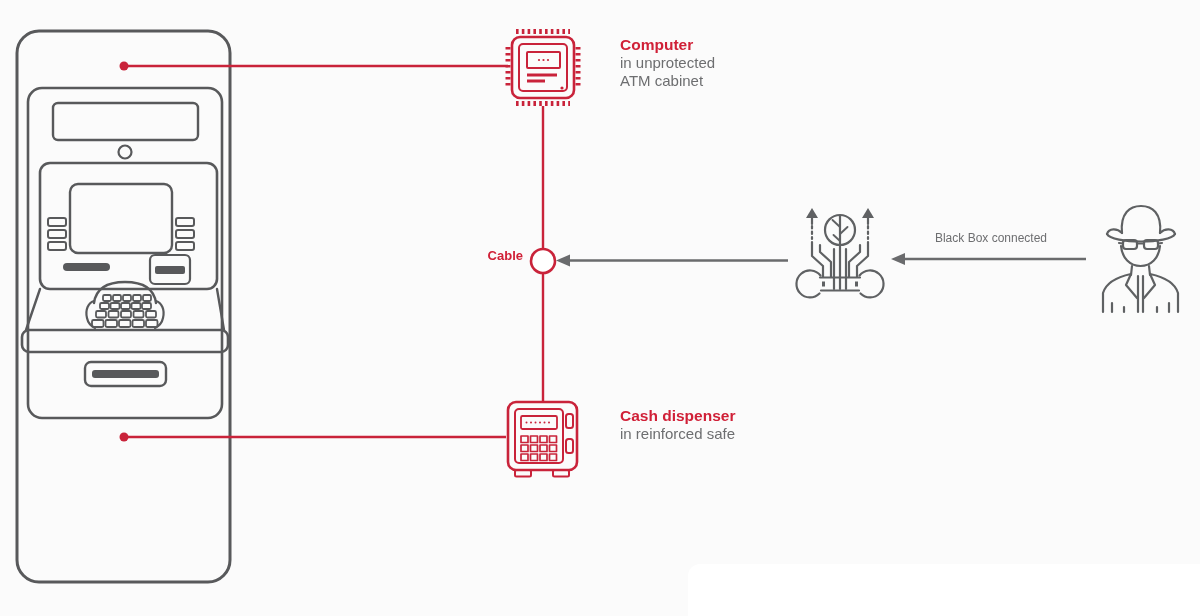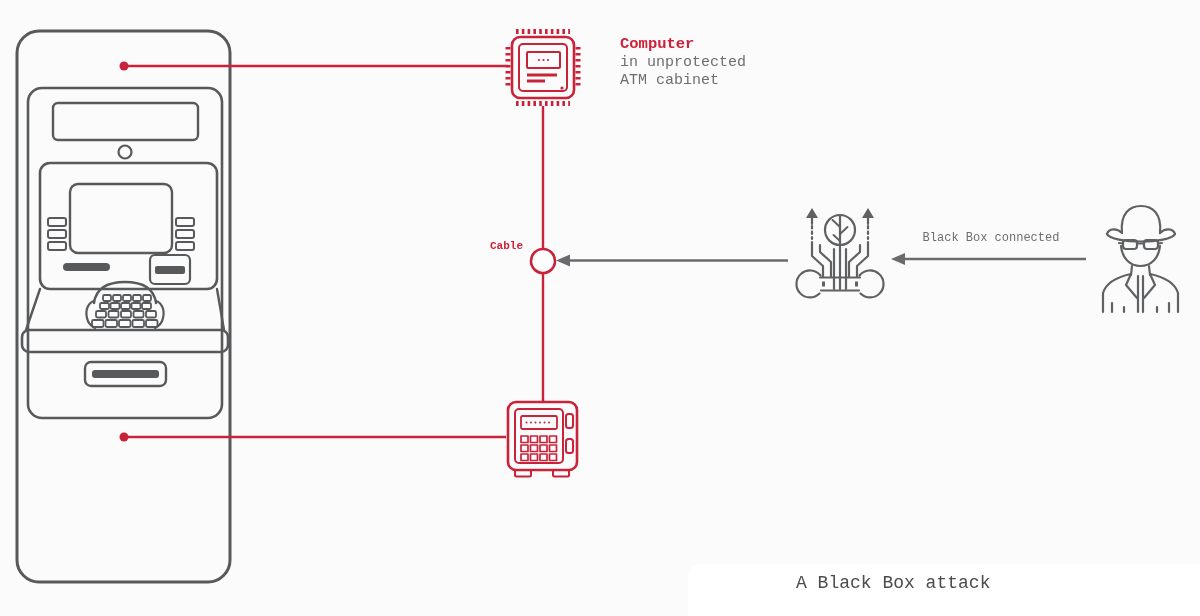--- a/index.html
+++ b/index.html
@@ -11,39 +11,39 @@
     --text-gray:#6d6e70;
     --caption-gray:#4c4c4e;
     --background:#fbfbfb;
     --panel-white:#ffffff;
   }
   html,body{margin:0;padding:0;}
   .stage{
     position:relative;
     width:1200px;height:616px;
     background:var(--background);
-    font-family:Liberation Mono, monospace;
+    font-family:Liberation Sans, sans-serif;
     overflow:hidden;
   }
   .stage svg{position:absolute;left:0;top:0;}
   
   .s-atm{stroke:var(--atm-gray);fill:none;stroke-width:2.4;stroke-linejoin:round;stroke-linecap:round;}
   .s-red{stroke:var(--accent-red);fill:none;stroke-width:2.4;stroke-linejoin:round;}
   .s-icon{stroke:var(--icon-gray);fill:none;stroke-width:2.2;stroke-linejoin:round;stroke-linecap:round;}
   .s-arrow{stroke:var(--arrow-gray);fill:none;stroke-width:2.6;}
   .f-red{fill:var(--accent-red);stroke:none;}
   .f-atm{fill:var(--atm-gray);stroke:none;}
   .f-icon{fill:var(--icon-gray);stroke:none;}
   .f-arrow{fill:var(--arrow-gray);stroke:none;}
   .f-white{fill:#ffffff;}
   
   .txt{position:absolute;line-height:18px;font-size:15px;color:var(--text-gray);}
   .txt .t-title{display:block;font-weight:700;font-size:15.5px;color:var(--red-text);line-height:19px;}
-  .cable-lbl{position:absolute;left:455px;top:240px;width:68px;text-align:right;
-    font-size:11px;font-weight:600;color:var(--red-text);}
+  .cable-lbl{position:absolute;left:455px;top:248px;width:68px;text-align:right;
+    font-size:13px;font-weight:600;color:var(--red-text);}
   .conn-lbl{position:absolute;left:898px;top:231px;width:186px;text-align:center;
     font-size:12px;color:var(--text-gray);}
   .caption-panel{position:absolute;left:688px;top:564px;width:512px;height:52px;
     background:var(--panel-white);border-top-left-radius:12px;}
   .caption{position:absolute;left:796px;top:573px;font-size:18px;color:var(--caption-gray);}
 </style>
 </head>
 <body>
 
 <div class="stage">
@@ -236,18 +236,21 @@
   </svg>
 
   <div class="txt" style="left:620px;top:35px;">
     <span class="t-title">Computer</span>
     <span>in unprotected</span><br>
     <span>ATM cabinet</span>
   </div>
 
   <div class="cable-lbl">Cable</div>
 
+  <div class="txt" style="left:620px;top:406px;">
+    <span class="t-title">Cash dispenser</span>
+    <span>in reinforced safe</span>
+  </div>
 
   <div class="conn-lbl">Black Box connected</div>
 
-  <div class="caption">A Black Box attack</div>
 
 </div>
 
 </body></html>

